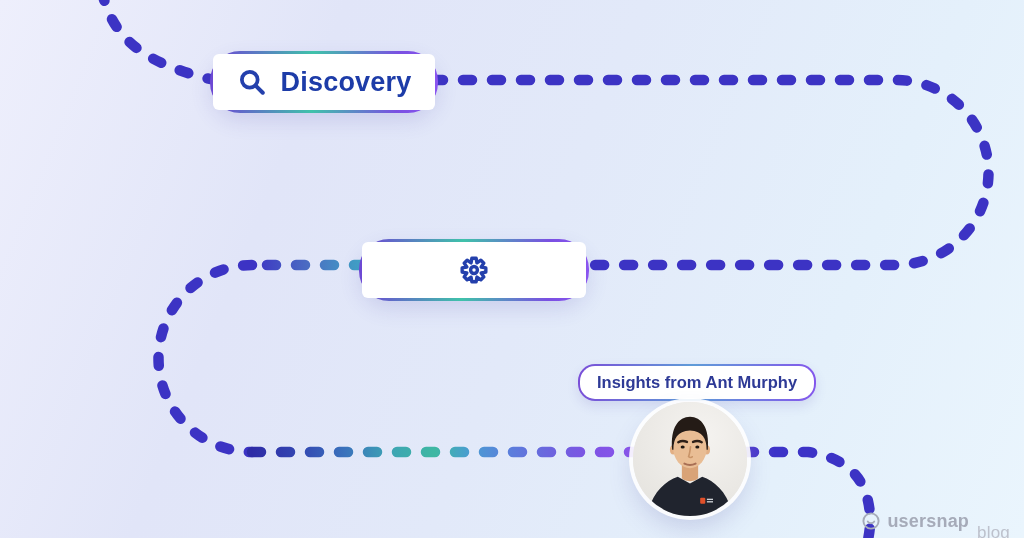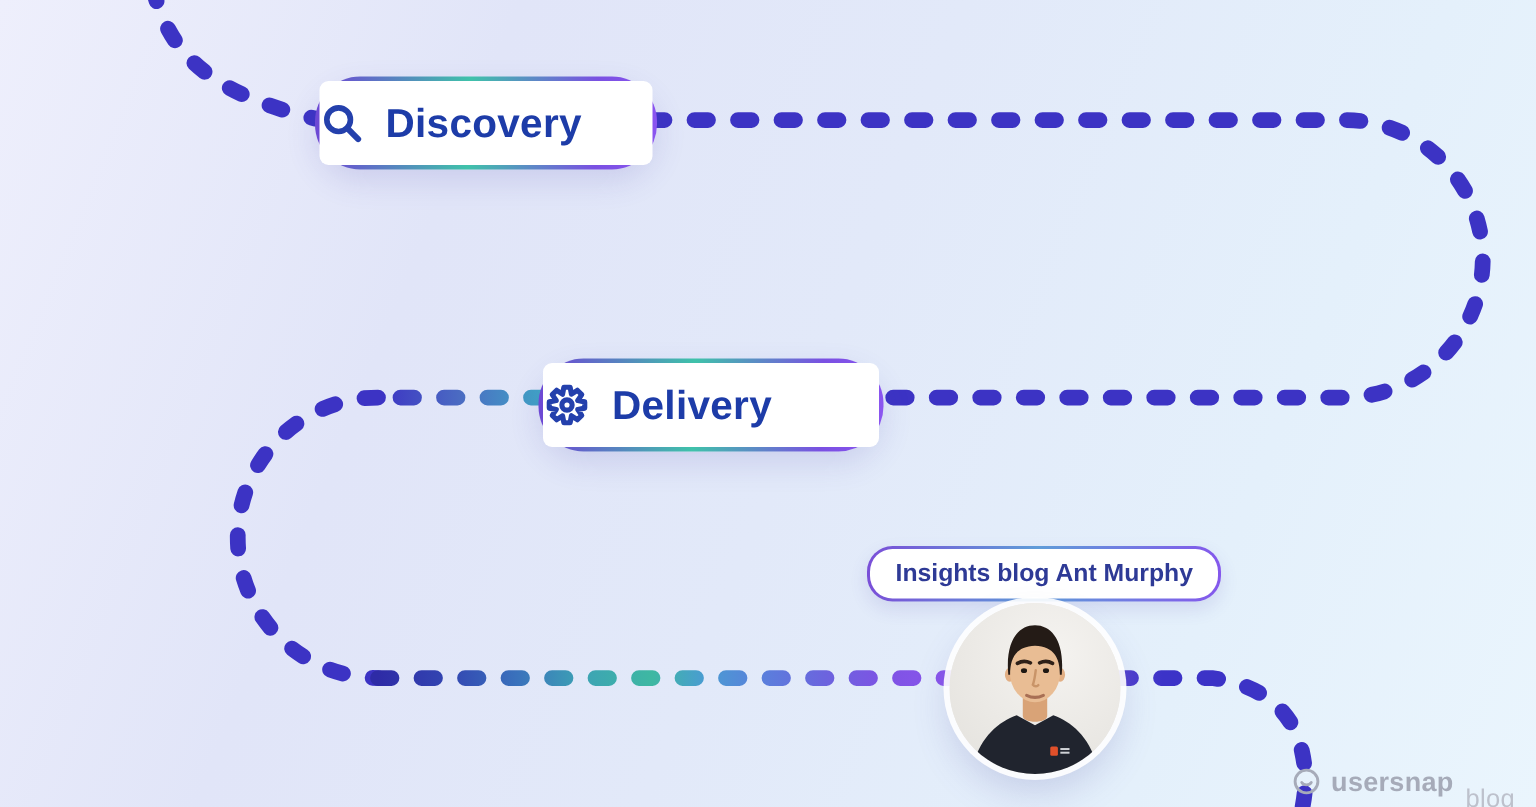--- a/index.html
+++ b/index.html
@@ -11,21 +11,21 @@
   .path-layer{position:absolute;inset:0;z-index:1;}
 
   
   .pill{
     position:absolute;z-index:3;border-radius:30px;padding:3px;
     background:linear-gradient(92deg,#6d49d4 3%,#3fc2aa 45%,#7a50e2 82%,#8b55f0 100%);
     box-shadow:0 8px 20px rgba(84,80,180,.16);
   }
   .pill-inner{
     width:100%;height:100%;box-sizing:border-box;border-radius:6px;background:#ffffff;
-    display:flex;align-items:center;gap:14px;
+    display:flex;align-items:center;justify-content:center;gap:14px;
   }
   .pill-label{font-weight:700;font-size:27px;color:#1d3ca8;letter-spacing:.2px;}
   .pill-icon{display:block;flex:0 0 auto;}
 
   .discovery{left:210px;top:51px;width:222px;height:56px;}
   .delivery{left:359px;top:239px;width:224px;height:56px;}
 
   .badge{
     position:absolute;left:578px;top:364px;height:33px;z-index:3;border-radius:17px;padding:2px;
     background:linear-gradient(92deg,#7a4ed8 0%,#5f9cd8 48%,#8457ec 100%);
@@ -108,27 +108,26 @@
         <path d="M 10.34 -1.82 L 10.34 1.82 L 6.28 2.60
                  L 8.60 6.02 L 6.02 8.60 L 2.60 6.28
                  L 1.82 10.34 L -1.82 10.34 L -2.60 6.28
                  L -6.02 8.60 L -8.60 6.02 L -6.28 2.60
                  L -10.34 1.82 L -10.34 -1.82 L -6.28 -2.60
                  L -8.60 -6.02 L -6.02 -8.60 L -2.60 -6.28
                  L -1.82 -10.34 L 1.82 -10.34 L 2.60 -6.28
                  L 6.02 -8.60 L 8.60 -6.02 L 6.28 -2.60 Z" stroke="#2440ac" stroke-width="3" stroke-linejoin="round"></path>
         <circle cx="0" cy="0" r="3" stroke="#2440ac" stroke-width="3"></circle>
       </svg>
-      <span class="pill-label">Delivery</span>
     </div>
   </div>
 
   <div class="badge">
     <div class="badge-inner">
-      <span class="badge-label">Insights blog Ant Murphy</span>
+      <span class="badge-label">Insights from Ant Murphy</span>
     </div>
   </div>
 
   <div class="avatar">
     <svg width="114" height="114" viewBox="0 0 112 112">
       <defs>
         <radialGradient id="pbg" cx="0.6" cy="0.3" r="1">
           <stop offset="0" stop-color="#f5f3f0"></stop>
           <stop offset="1" stop-color="#e1dfda"></stop>
         </radialGradient>

